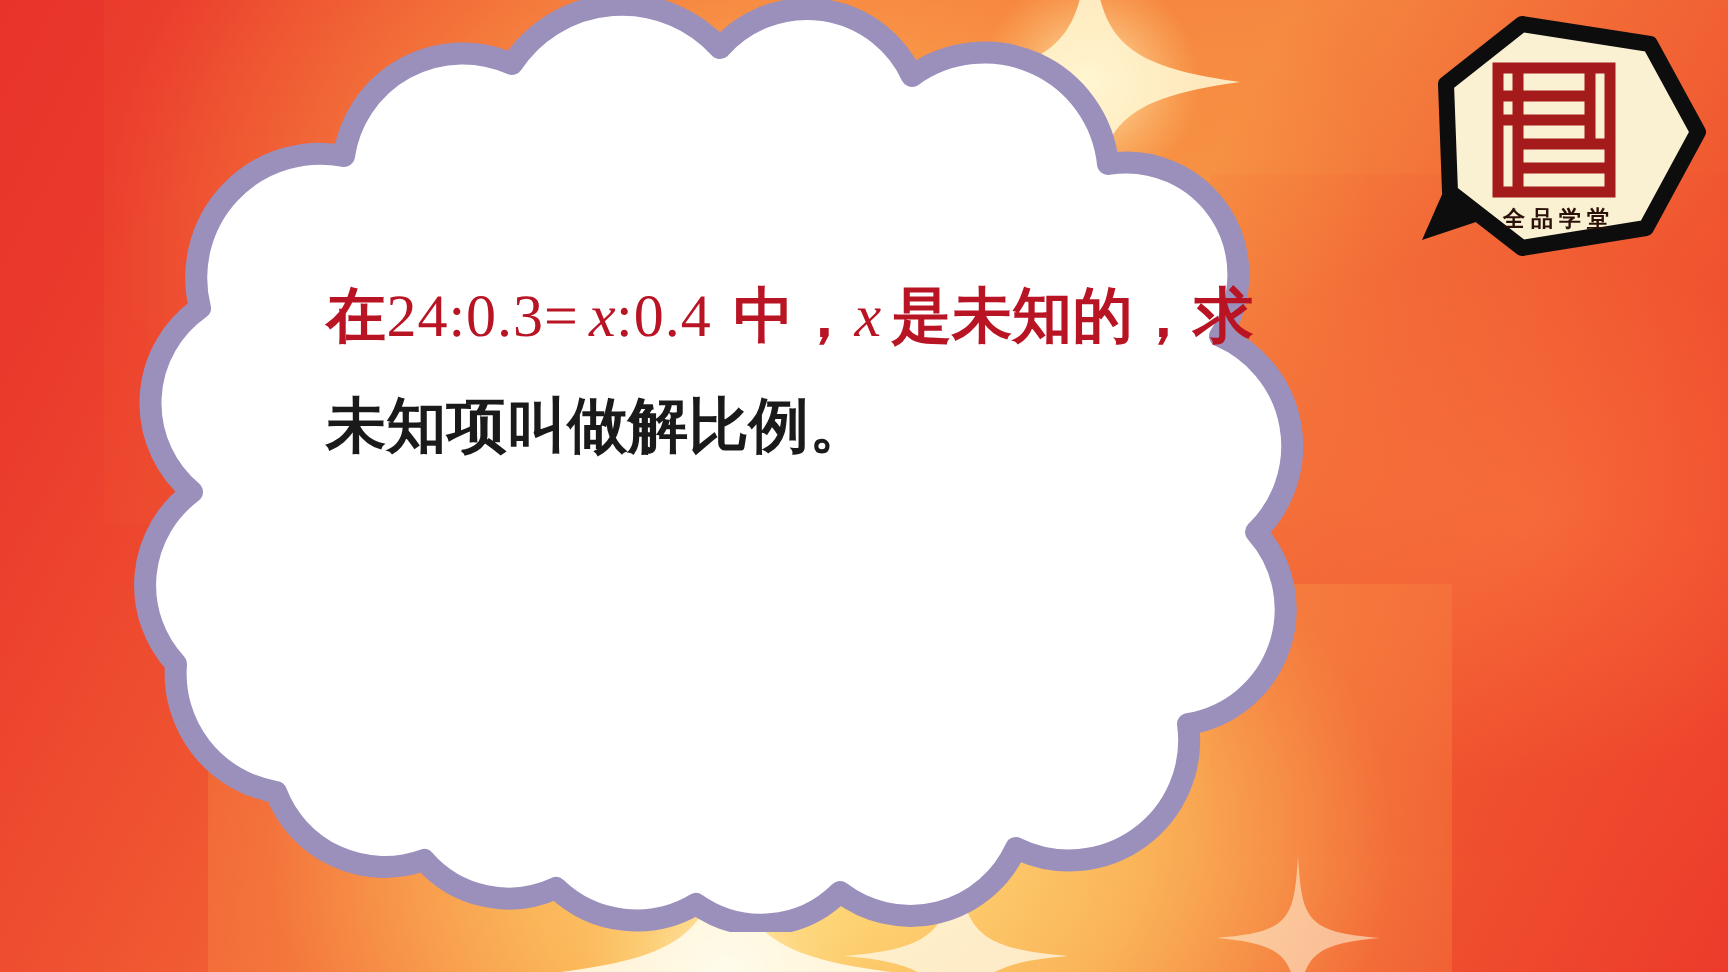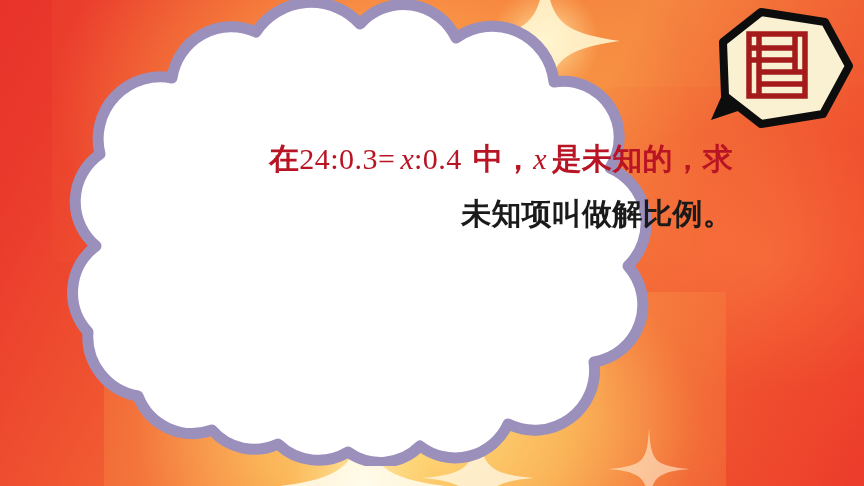--- a/index.html
+++ b/index.html
@@ -88,21 +88,20 @@
     position: absolute;
     left: 163px;
     top: 131px;
     width: 570px;
   }
   .t-line {
     white-space: nowrap;
     line-height: 55px;
     height: 55px;
     letter-spacing: 0.2px;
-    text-align: right;
   }
   .cn {
     font-family: "DejaVu Sans", "Liberation Sans", sans-serif;
     font-size: 30px;
     font-weight: 700;
   }
   .red  { color: #b81424; }
   .black{ color: #1a1a1a; margin-top: 16px; }
   .num {
     font-family: "Liberation Serif", "DejaVu Serif", serif;
@@ -245,15 +244,16 @@
       <g fill="none" stroke="#a51a1a" stroke-width="5.5">
         <rect x="46" y="26" width="56" height="62"></rect>
         <line x1="46" y1="40" x2="92" y2="40"></line>
         <line x1="46" y1="52" x2="92" y2="52"></line>
         <line x1="56" y1="64" x2="102" y2="64"></line>
         <line x1="56" y1="76" x2="102" y2="76"></line>
         <line x1="56" y1="26" x2="56" y2="88"></line>
         <line x1="92" y1="26" x2="92" y2="64"></line>
       </g>
     </svg>
+    <div class="logo-caption">全品学堂</div>
   </div>
 
 </div>
 
 </body></html>

